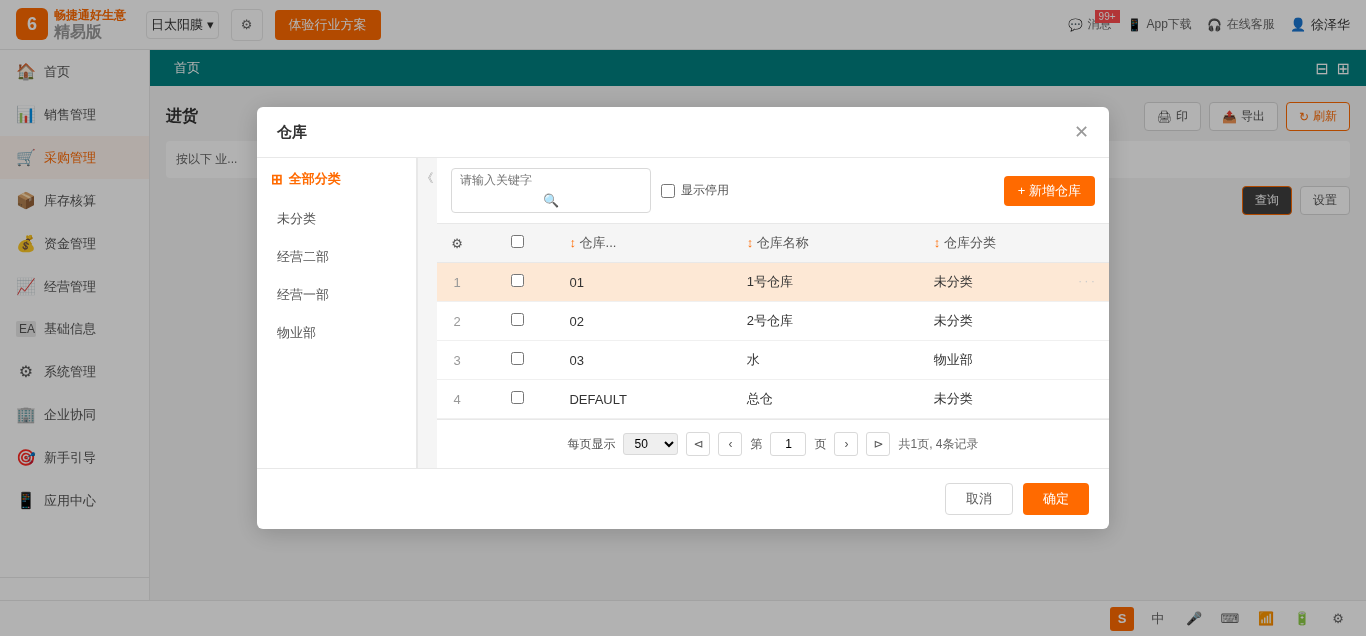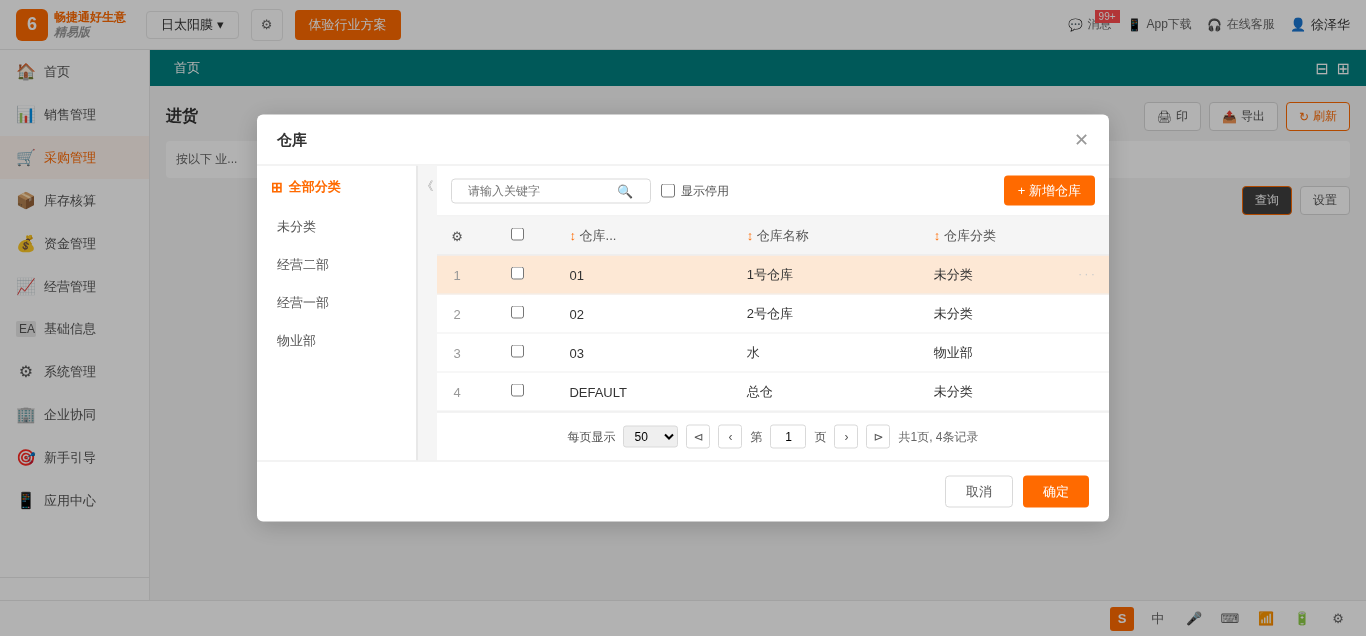--- a/index.html
+++ b/index.html
@@ -8,22 +8,22 @@
     
     .top-header {
       display: flex; align-items: center; height: 50px;
       background: #fff; border-bottom: 1px solid #e8e8e8;
       padding: 0 16px; gap: 12px; position: relative; z-index: 10;
     }
     .logo-area { display: flex; align-items: center; gap: 6px; color: #ff6a00; font-weight: bold; font-size: 13px; }
     .logo-icon { width: 32px; height: 32px; background: #ff6a00; border-radius: 6px; display: flex; align-items: center; justify-content: center; color: #fff; font-size: 18px; font-weight: bold; }
     .brand-text { display: flex; flex-direction: column; line-height: 1.2; }
     .brand-main { font-size: 12px; color: #ff6a00; }
-    .brand-sub { font-size: 12px; color: #999; font-style: italic; }
-    .store-selector { display: flex; align-items: center; gap: 4px; border: 1px solid #e8e8e8; border-radius: 4px; padding: 4px 14px; cursor: pointer; color: #333; margin-left: 8px; }
+    .brand-sub { font-size: 16px; color: #999; }
+    .store-selector { display: flex; align-items: center; gap: 4px; border: 1px solid #e8e8e8; border-radius: 4px; padding: 4px 4px; cursor: pointer; color: #333; margin-left: 8px; }
     .gear-btn { width: 32px; height: 32px; border: 1px solid #e8e8e8; border-radius: 4px; display: flex; align-items: center; justify-content: center; cursor: pointer; color: #666; }
     .trial-btn { background: #ff6a00; color: #fff; border: none; border-radius: 4px; padding: 6px 14px; cursor: pointer; font-size: 13px; }
     .header-right { margin-left: auto; display: flex; align-items: center; gap: 16px; }
     .header-icon-item { display: flex; align-items: center; gap: 4px; color: #666; cursor: pointer; position: relative; font-size: 12px; }
     .badge { background: #ff4d4f; color: #fff; border-radius: 0; font-size: 10px; padding: 1px 4px; position: absolute; top: -6px; right: -8px; }
     .user-area { display: flex; align-items: center; gap: 4px; color: #333; cursor: pointer; }
 
     
     .main-layout { display: flex; height: calc(636px - 50px); }
 
@@ -60,21 +60,21 @@
     
     .left-panel { width: 160px; border-right: 1px solid #e8e8e8; padding: 0; }
     .collapse-btn { width: 20px; background: #f5f5f5; border-left: 1px solid #e8e8e8; display: flex; align-items: flex-start; padding-top: 12px; justify-content: center; cursor: pointer; color: #999; font-size: 12px; }
     .category-header { display: flex; align-items: center; gap: 6px; padding: 12px 14px; color: #ff6a00; font-weight: bold; cursor: pointer; }
     .category-header .grid-icon { color: #ff6a00; font-size: 14px; }
     .category-item { padding: 10px 20px; cursor: pointer; color: #555; font-size: 13px; }
 
     
     .right-panel { flex: 1; display: flex; flex-direction: column; overflow: hidden; }
     .toolbar { display: flex; align-items: center; padding: 10px 14px; gap: 10px; border-bottom: 1px solid #e8e8e8; }
-    .search-box { display: flex; align-items: center; border: 1px solid #d9d9d9; border-radius: 4px; padding: 4px 16px; gap: 6px; width: 200px; }
+    .search-box { display: flex; align-items: center; border: 1px solid #d9d9d9; border-radius: 4px; padding: 4px 8px; gap: 6px; width: 200px; flex-direction: column; }
     .search-box input { border: none; outline: none; font-size: 12px; width: 100%; color: #999; }
     .search-icon { color: #bbb; cursor: pointer; }
     .show-disabled { display: flex; align-items: center; gap: 6px; font-size: 12px; color: #555; }
     .checkbox { width: 14px; height: 14px; border: 1px solid #d9d9d9; border-radius: 2px; cursor: pointer; }
     .add-btn { margin-left: auto; background: #ff6a00; color: #fff; border: none; border-radius: 4px; padding: 6px 14px; cursor: pointer; font-size: 13px; display: flex; align-items: center; gap: 4px; }
 
     
     .table-wrapper { flex: 1; overflow: auto; }
     table { width: 100%; border-collapse: collapse; font-size: 13px; }
     thead tr { background: #f5f5f5; }

